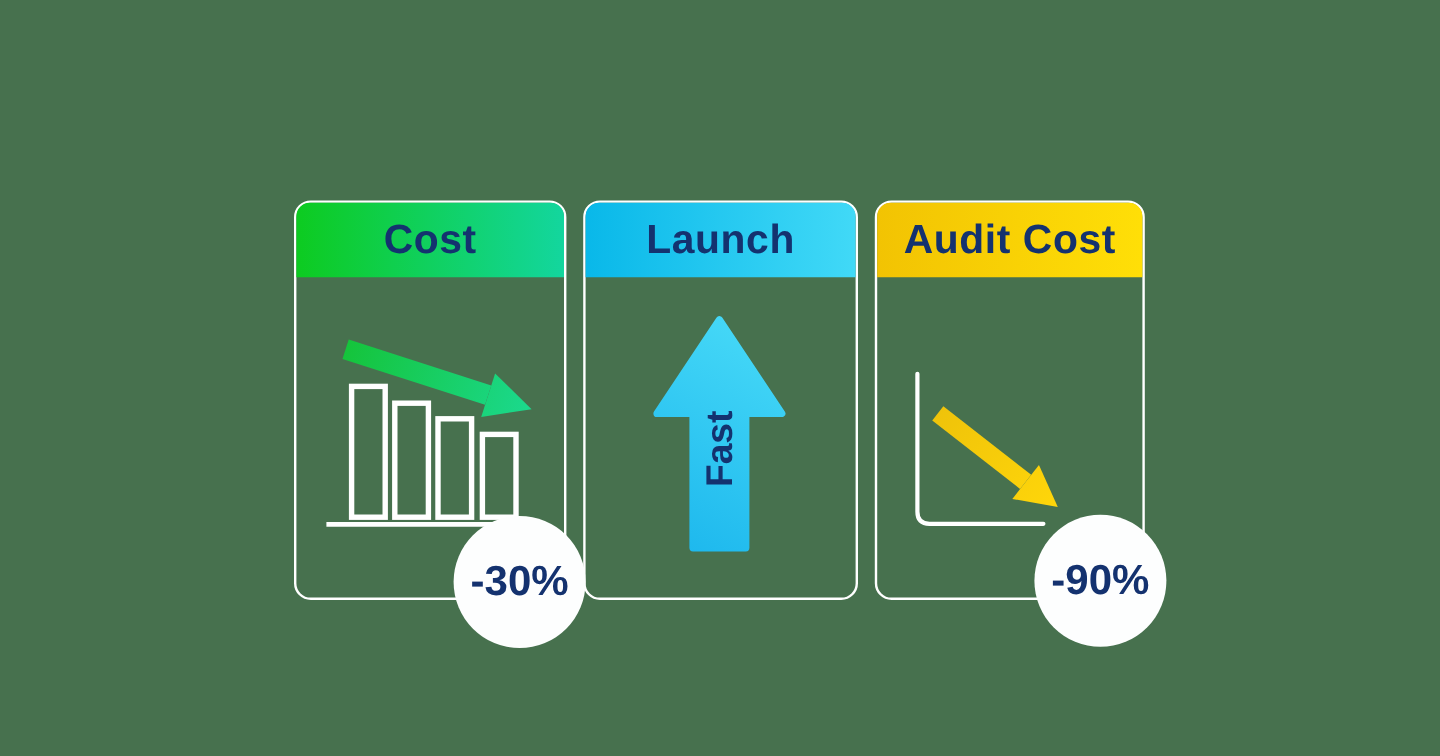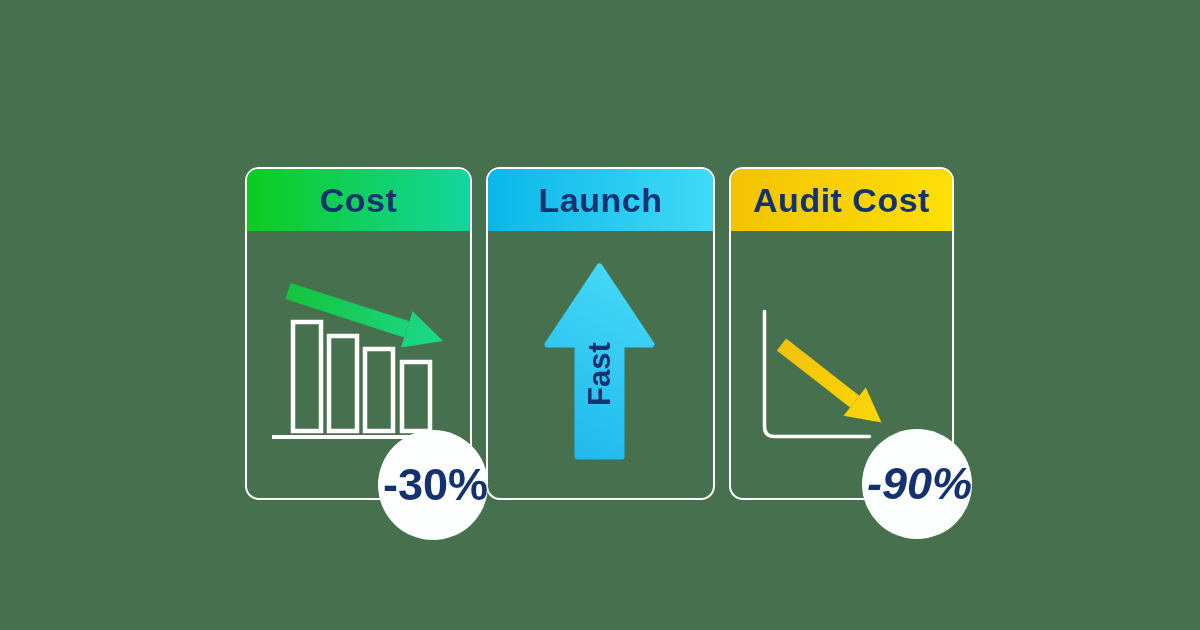--- a/index.html
+++ b/index.html
@@ -33,25 +33,25 @@
   .card-launch .card-header { background: linear-gradient(90deg, #09B8E9, #41D9F7); }
   .card-audit  .card-header { background: linear-gradient(90deg, #F2C303, #FFDF07); }
 
   .card-body { position: relative; height: 266px; }
   .card-body svg { position: absolute; left: 0; top: 0; display: block; }
 
   .badge {
     position: absolute; width: 110px; height: 110px;
     border-radius: 50%;
     background: #FDFEFE;
-    display: flex; align-items: center; justify-content: flex-end;
-    font-weight: 700; font-size: 45px; color: #14326F;
+    display: flex; align-items: center; justify-content: center;
+    font-weight: 700; font-size: 35px; color: #14326F;
   }
   .badge-cost  { left: 378px; top: 430px; }
-  .badge-audit { left: 862px; top: 429px; font-style: italic; }
+  .badge-audit { left: 862px; top: 429px; }
 
   .fast-label {
     font-family: "Liberation Sans", sans-serif;
     font-weight: 700; font-size: 31px;
     fill: #14326F;
   }
 </style>
 </head>
 <body>
 

